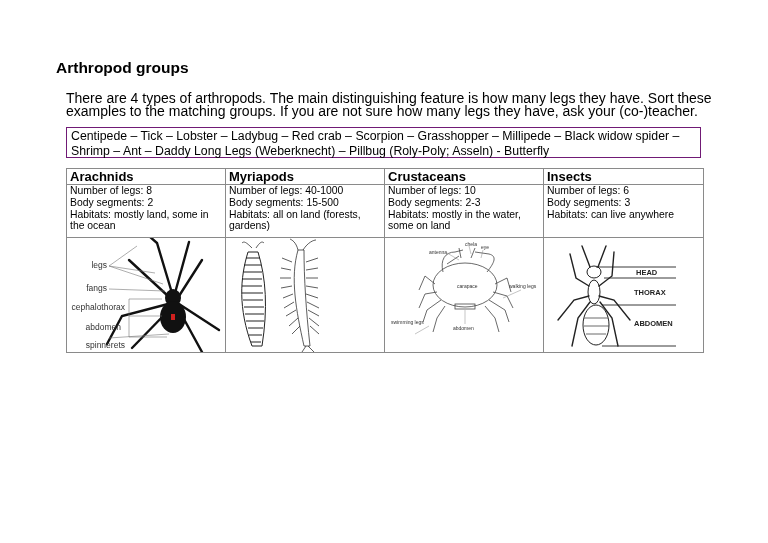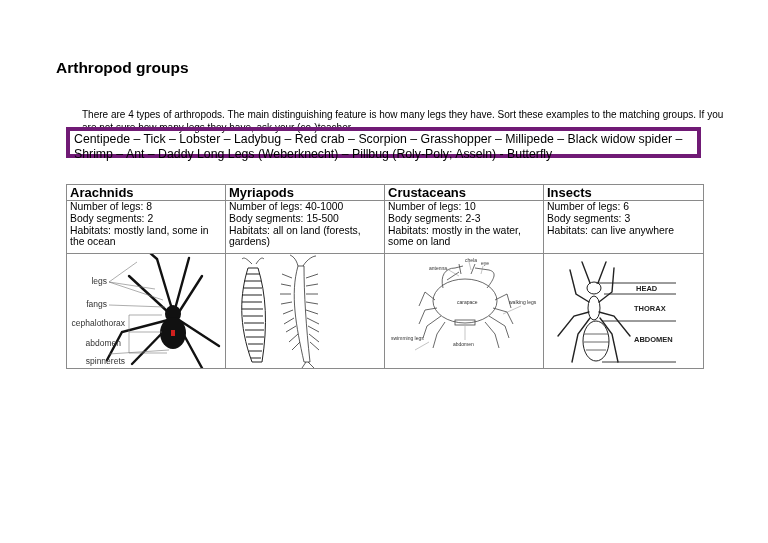--- a/index.html
+++ b/index.html
@@ -1,20 +1,20 @@
 <!DOCTYPE html>
 <html><head>
 <meta charset="utf-8">
 <style>
   html, body { margin:0; padding:0; background:#ffffff; }
   body { width:768px; height:543px; position:relative; overflow:hidden; font-family:"Liberation Sans", sans-serif; color:#000; }
   .title { position:absolute; left:56px; top:59px; font-size:15.5px; font-weight:bold; margin:0; }
-  .intro { position:absolute; left:66px; top:92px; width:650px; font-size:10px; line-height:13px; margin:16px; }
-  .list-box { position:absolute; left:66px; top:127px; width:635px; height:31px; border:4px solid #701a75; box-sizing:border-box; padding:1px 4px; font-size:12.3px; line-height:14.5px; }
-  table.groups { position:absolute; left:66px; top:184px; width:637px; border-collapse:collapse; table-layout:fixed; }
+  .intro { position:absolute; left:66px; top:92px; width:650px; font-size:14px; line-height:13px; margin:0; }
+  .list-box { position:absolute; left:66px; top:127px; width:635px; height:31px; border:1px solid #701a75; box-sizing:border-box; padding:1px 4px; font-size:12.3px; line-height:14.5px; }
+  table.groups { position:absolute; left:66px; top:168px; width:637px; border-collapse:collapse; table-layout:fixed; }
   table.groups td, table.groups th { border:1px solid #8a8a8a; vertical-align:top; padding:0 3px; text-align:left; }
   table.groups th { font-size:13px; font-weight:bold; height:14px; line-height:14px; padding-top:1px; }
   .info { font-size:10.4px; line-height:11.8px; height:52px; }
   .info div { white-space:normal; }
   .imgcell { height:114px; padding:0 !important; position:relative; }
   .examples { height:89px; font-size:10.4px; line-height:13px; padding-top:2px !important; }
   svg { display:block; }
   .lbl { font-family:"Liberation Sans", sans-serif; }
 </style>
 </head>

